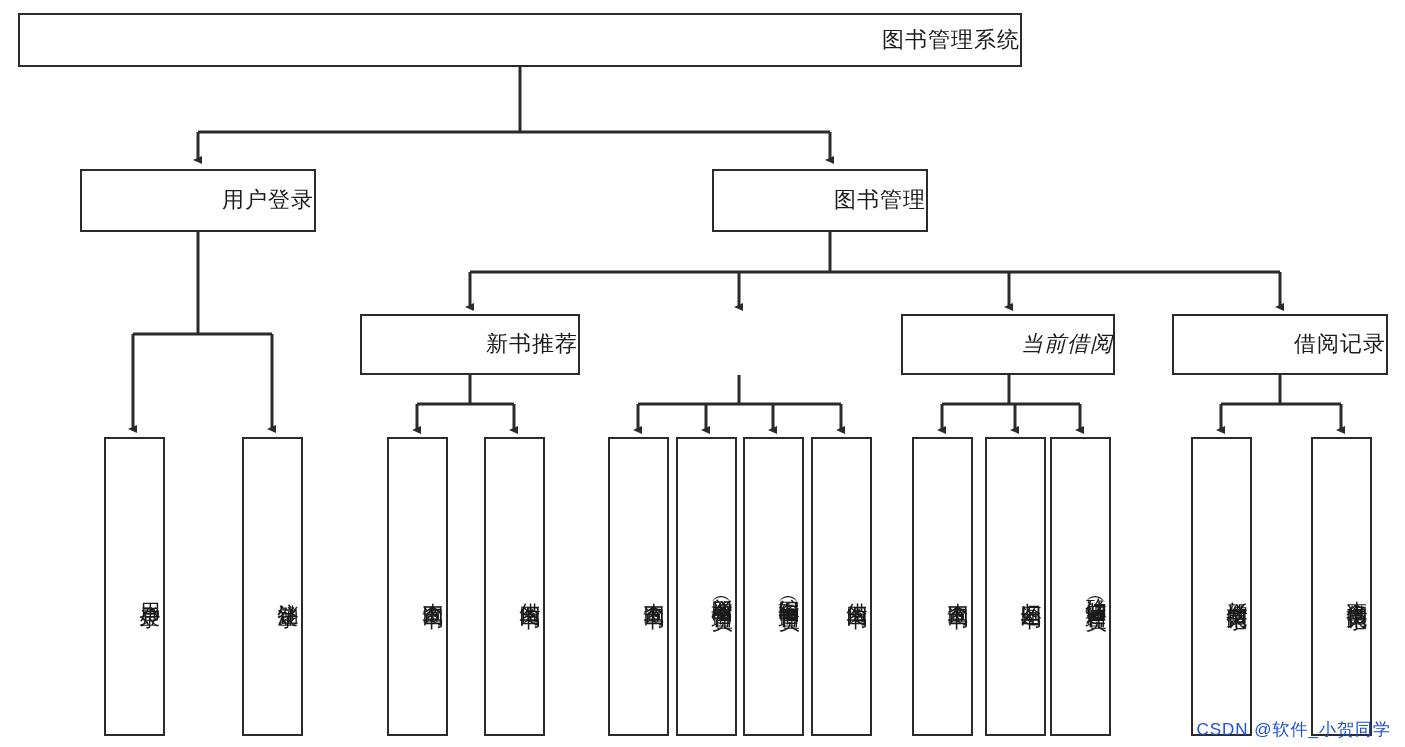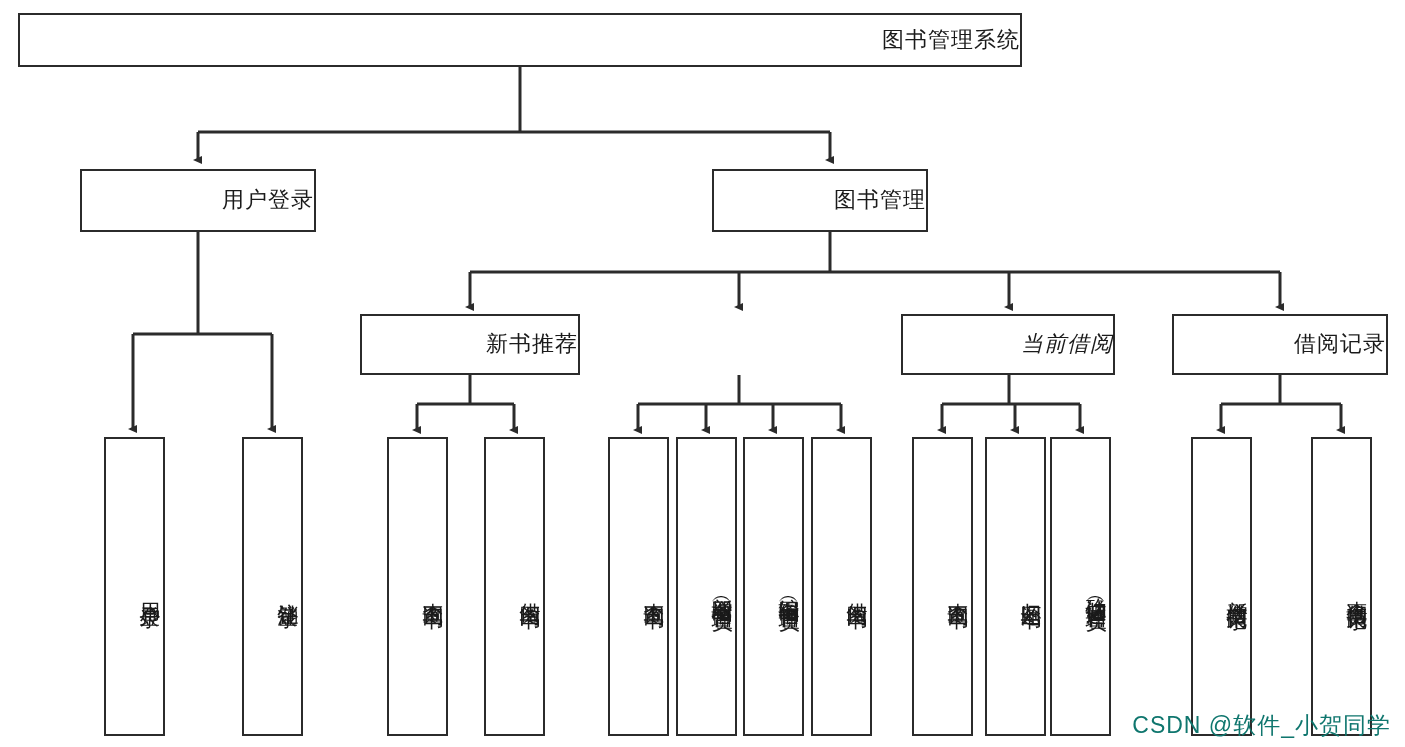--- a/index.html
+++ b/index.html
@@ -47,22 +47,22 @@
   svg#edges{
     position:absolute;
     left:0;top:0;
     width:1405px;height:747px;
     pointer-events:none;
   }
   .watermark{
     position:absolute;
     right:14px;
     bottom:6px;
-    font-size:23px;
-    color:#0f766e;
+    font-size:17px;
+    color:#1d4ed8;
     letter-spacing:1px;
     white-space:nowrap;
     user-select:none;
   }
 </style>
 </head>
 <body>
 
 <div id="canvas">
 

